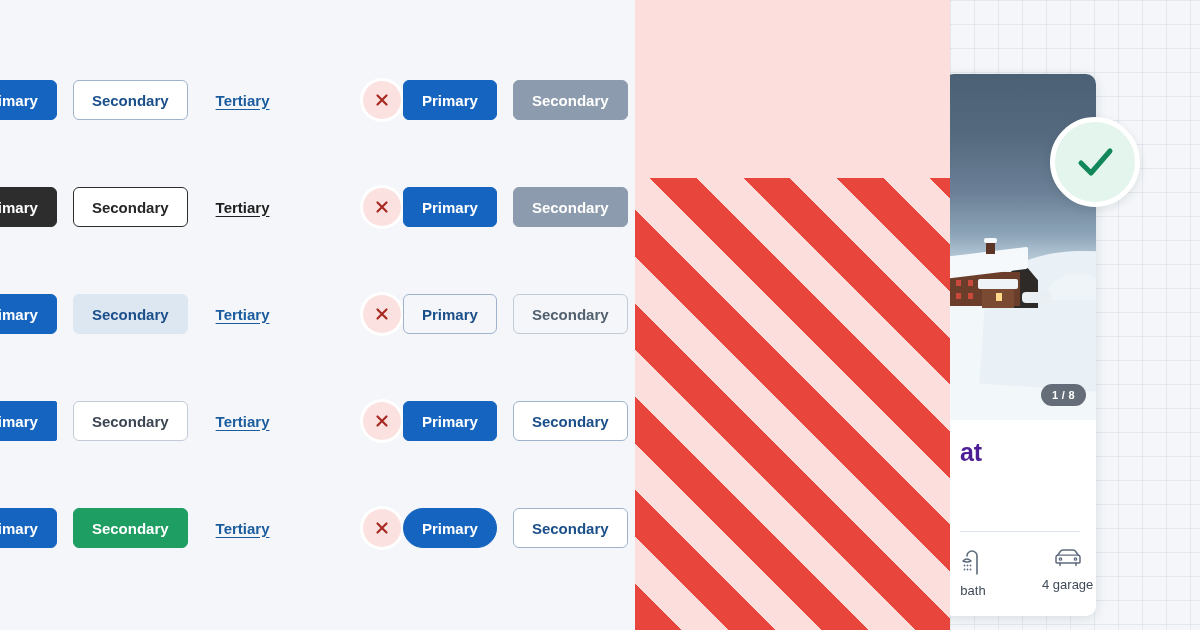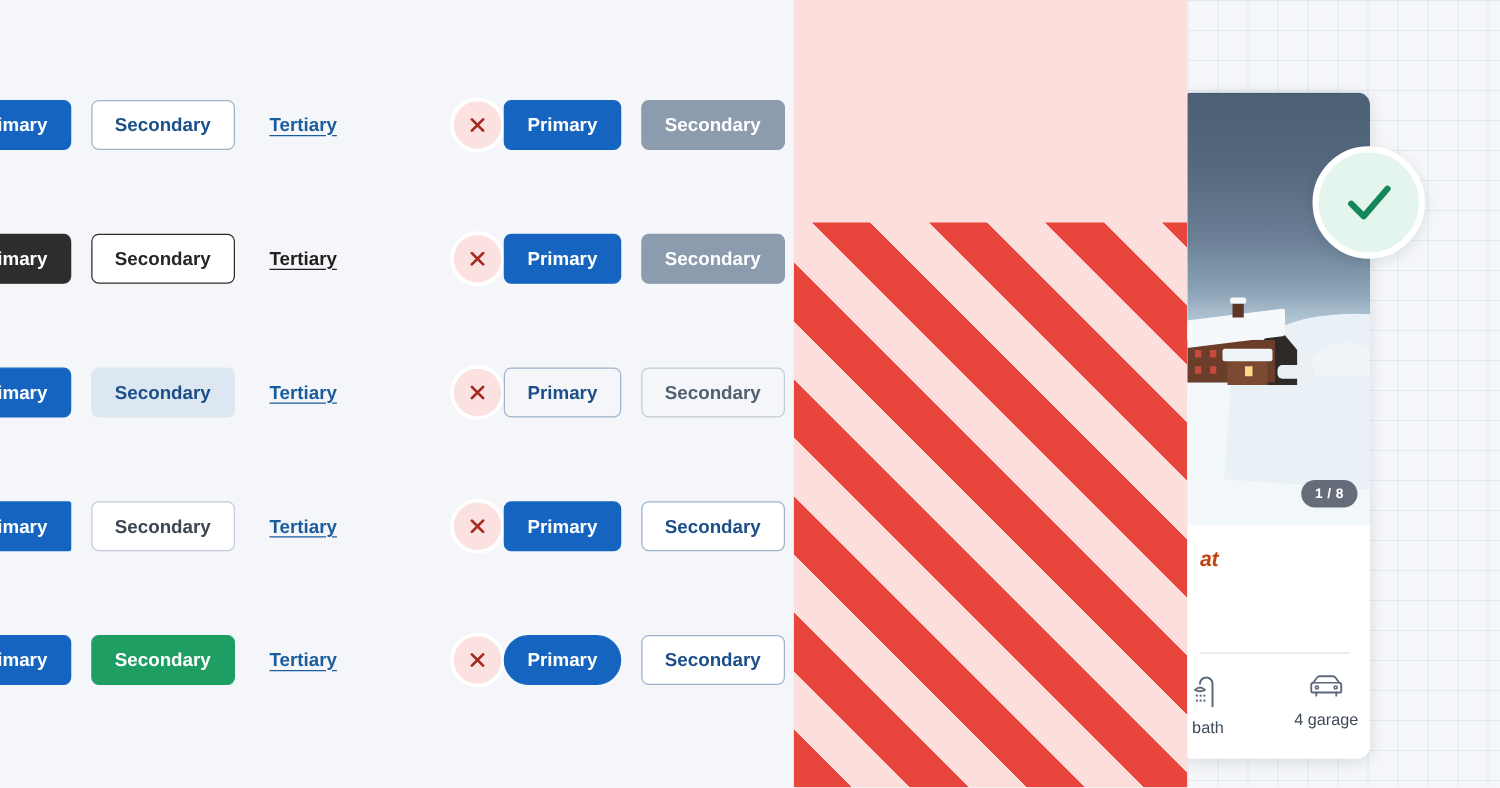--- a/index.html
+++ b/index.html
@@ -234,44 +234,42 @@
     color: #ffffff;
     font-size: 11px;
     font-weight: 700;
     padding: 5px 11px;
     border-radius: 12px;
     letter-spacing: .3px;
   }
 
   #card-body { padding: 18px 16px 0 16px; }
   #card-title {
-    font-size: 17px;
+    font-size: 25px;
     font-weight: 700;
-    color: #c2410c;
+    color: #4c1d95;
     line-height: 1.15;
     letter-spacing: -0.2px;
-    font-style: italic;
   }
   #card-subtitle {
     margin-top: 32px;
     font-size: 12px;
     color: #5c6a7c;
     height: 14px;
     overflow: hidden;
   }
   #card-divider {
     margin: 18px 0 0 0;
     height: 1px;
     background: #dde3ea;
   }
   #card-features {
     display: flex;
     gap: 56px;
     padding: 16px 16px 18px 16px;
-    justify-content: center;
   }
   .feature { display: flex; flex-direction: column; align-items: center; gap: 7px; }
   .feature-label { font-size: 13px; color: #3f4a58; white-space: nowrap; }
 
   
   #check-badge {
     position: absolute;
     left: 100px; top: 117px;
     width: 90px; height: 90px;
     border-radius: 50%;

